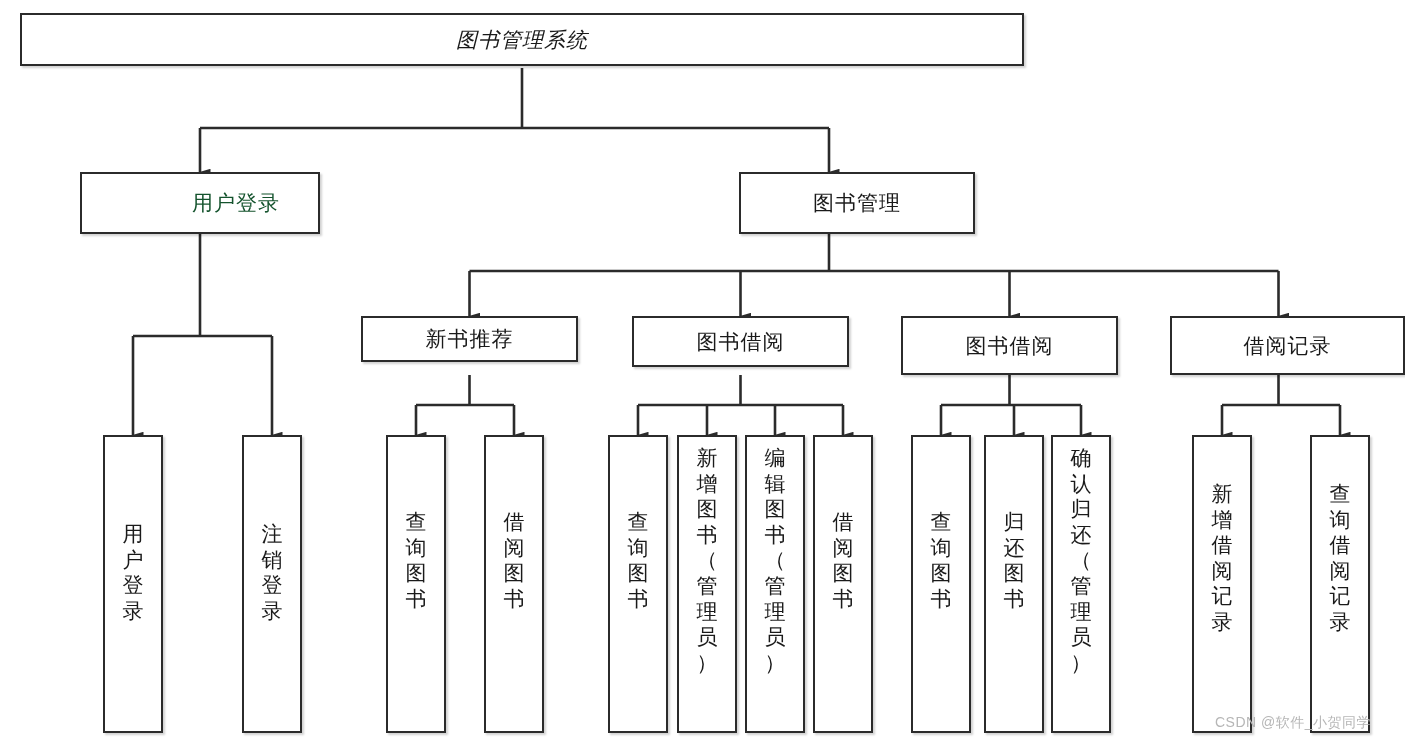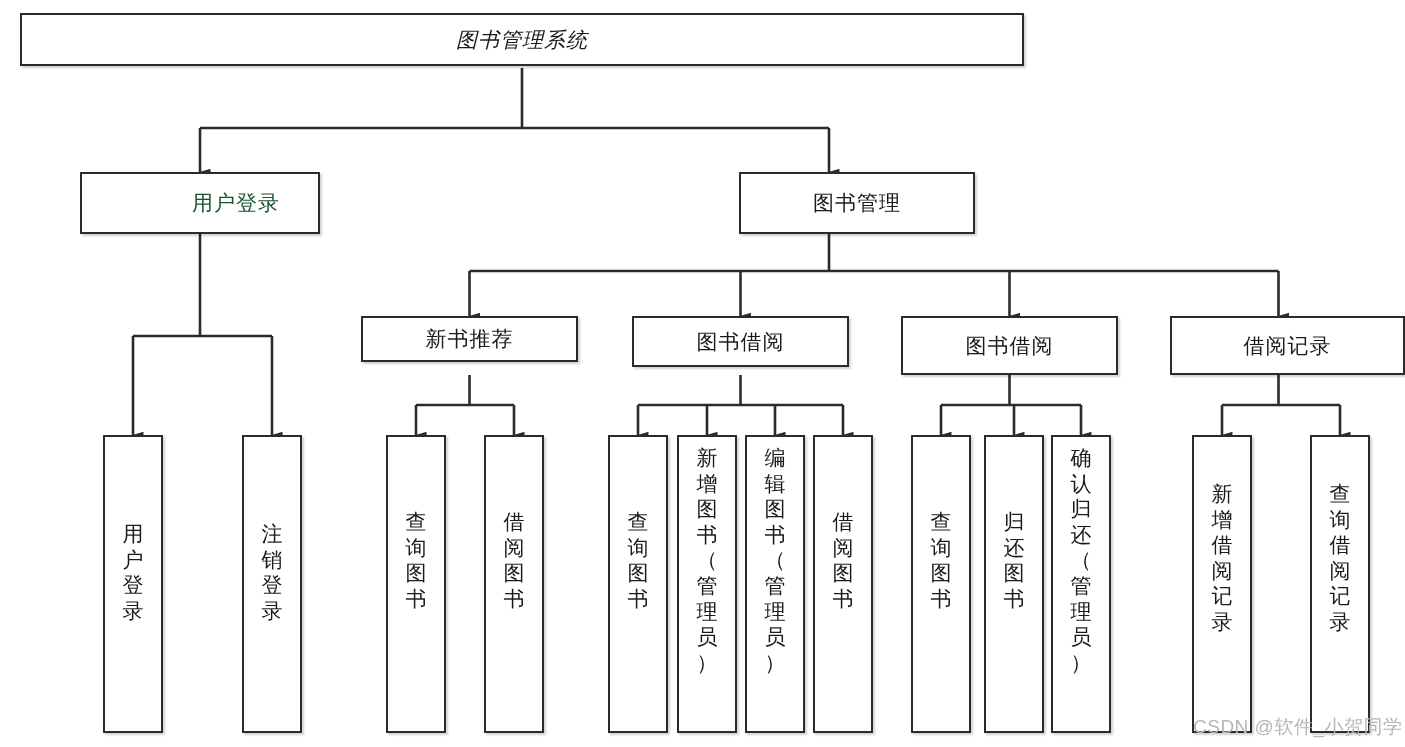--- a/index.html
+++ b/index.html
@@ -53,24 +53,25 @@
     font-size: 21px;
     line-height: 1.22;
     color: #1a1a1a;
   }
   .node-label-v span.vchar {
     display: block;
     text-align: center;
   }
   .watermark {
     position: absolute;
-    font-size: 19px;
+    font-size: 14px;
     color: #b6b6b6;
     white-space: nowrap;
     letter-spacing: 0.5px;
+    padding-left: 22px;
   }
   svg.connectors {
     position: absolute;
     left: 0;
     top: 0;
     width: 1405px;
     height: 747px;
     pointer-events: none;
   }
 </style>

